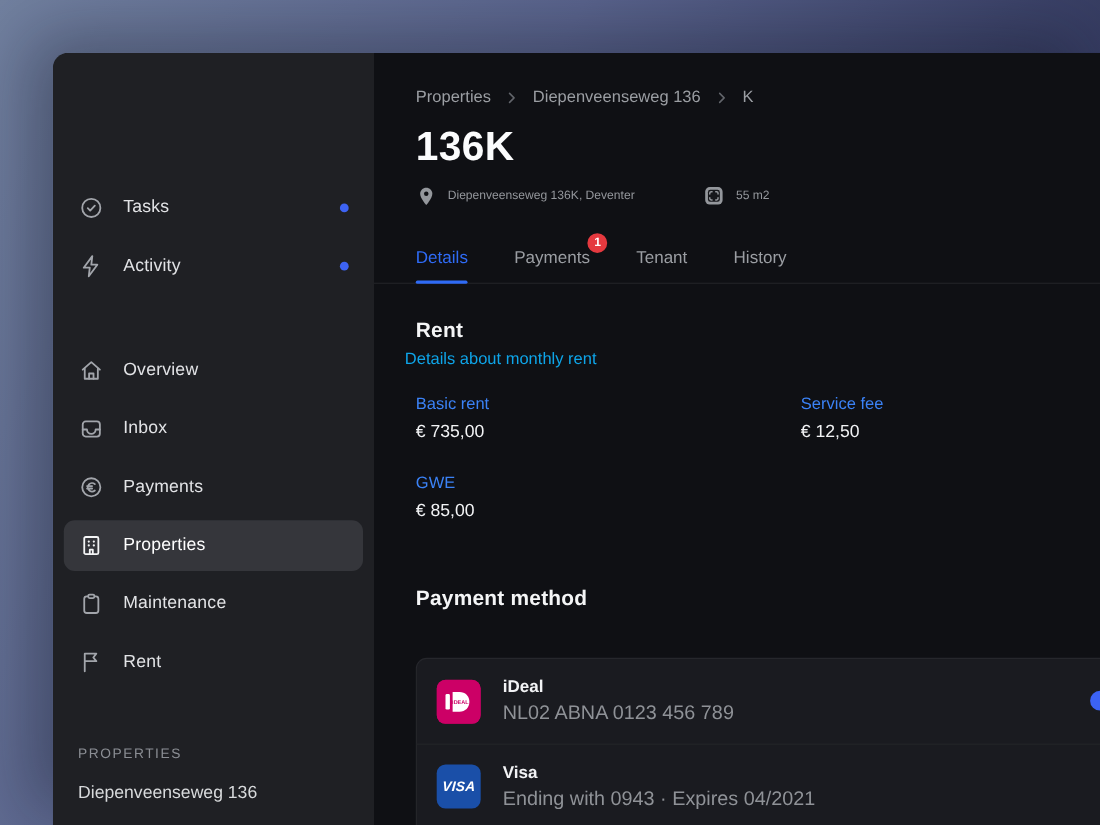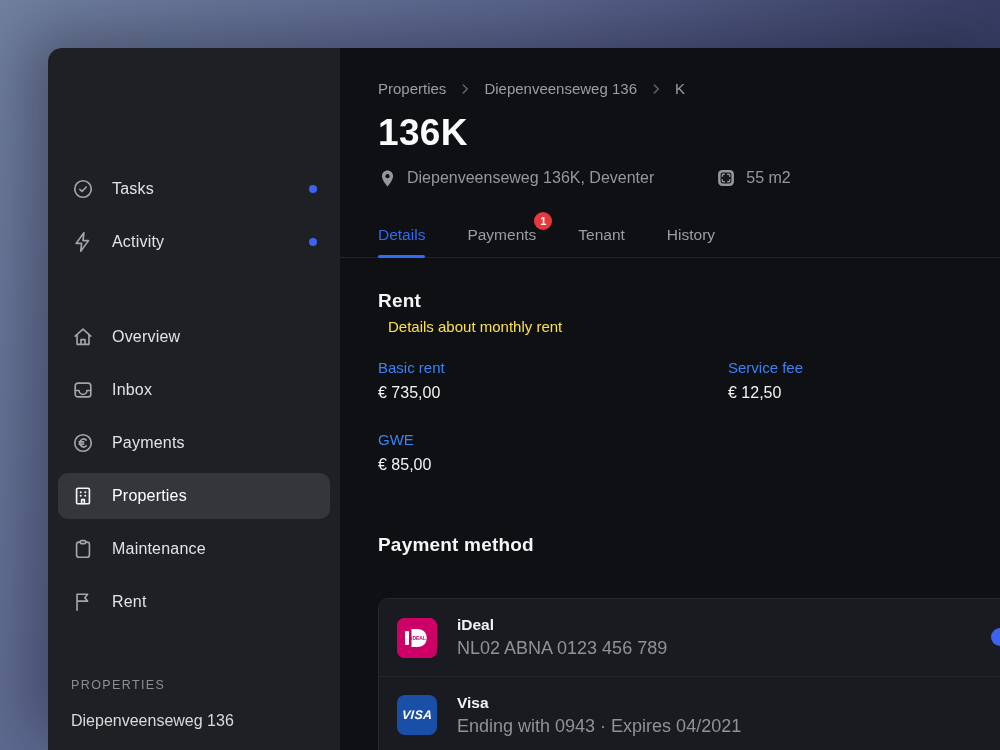--- a/index.html
+++ b/index.html
@@ -30,35 +30,35 @@
   .nav-item.active .nlabel { color:#ffffff; font-weight:500; }
   .nav-dot { margin-left:auto; width:8px; height:8px; border-radius:50%; background:#3d63f3; }
   .side-section-label { margin:46px 0 0 23px; font-size:12.5px; letter-spacing:1.4px; color:#8b8e94; font-weight:500; }
   .side-property { margin:20px 0 0 23px; font-size:16px; color:#d8dadc; cursor:pointer; }
   
   .main { flex:1; background:#0f1014; position:relative; }
   .breadcrumb { position:absolute; left:38px; top:32px; display:flex; align-items:center; font-size:15px; color:#9b9ea3; }
   .breadcrumb .crumb { cursor:pointer; }
   .breadcrumb .sep { margin:0 12px; color:#62656b; display:flex; }
   .page-title { position:absolute; left:38px; top:64px; font-size:37px; font-weight:700; color:#fbfcfd; letter-spacing:.3px; }
-  .meta-row { position:absolute; left:38px; top:120px; right:0; display:flex; align-items:center; color:#94979c; font-size:16px; }
+  .meta-row { position:absolute; left:38px; top:120px; right:0; display:flex; align-items:center; color:#94979c; font-size:11px; }
   .meta-row .micon { display:flex; margin-right:10px; }
   .meta-area { margin-left:62px; display:flex; align-items:center; }
   
   .tabs { position:absolute; left:0; right:0; top:174px; height:36px; padding-left:38px;
           display:flex; column-gap:42px; border-bottom:1px solid #232429; }
   .tab { position:relative; font-size:15.5px; color:#9b9ea3; cursor:pointer; padding-top:4px; }
   .tab.active { color:#2f6bf6; font-weight:500; }
   .tab.active .tab-underline { position:absolute; left:0; right:0; bottom:-1px; height:3px; border-radius:2px; background:#2f6bf6; }
   .tab-badge { position:absolute; top:-10px; right:-16px; min-width:18px; height:18px; border-radius:9px;
                background:#e5393f; color:#fff; font-size:11px; font-weight:700;
                display:flex; align-items:center; justify-content:center; padding:0 5px; }
   
   .sec-title { position:absolute; left:38px; font-size:19px; font-weight:700; color:#f4f5f6; letter-spacing:.2px; }
-  .sec-sub   { position:absolute; left:48px; font-size:15px; color:#fde047; }
+  .sec-sub   { position:absolute; left:28px; font-size:15px; color:#0ea5e9; }
   .field { position:absolute; }
   .field .flabel { font-size:15px; color:#3b82f6; }
   .field .fvalue { margin-top:8px; font-size:16px; font-weight:500; color:#f2f3f5; }
   
   .pay-card { position:absolute; left:38px; right:-14px; top:550px; height:220px;
               background:#1a1b20; border:1px solid #26272c; border-radius:10px; overflow:hidden; }
   .pay-row { display:flex; align-items:center; height:77px; padding:0 18px; cursor:pointer; }
   .pay-row + .pay-row { border-top:1px solid #242529; }
   .pay-logo { width:40px; height:40px; border-radius:8px; flex:0 0 40px; display:flex; align-items:center; justify-content:center; }
   .pay-text { margin-left:20px; }

